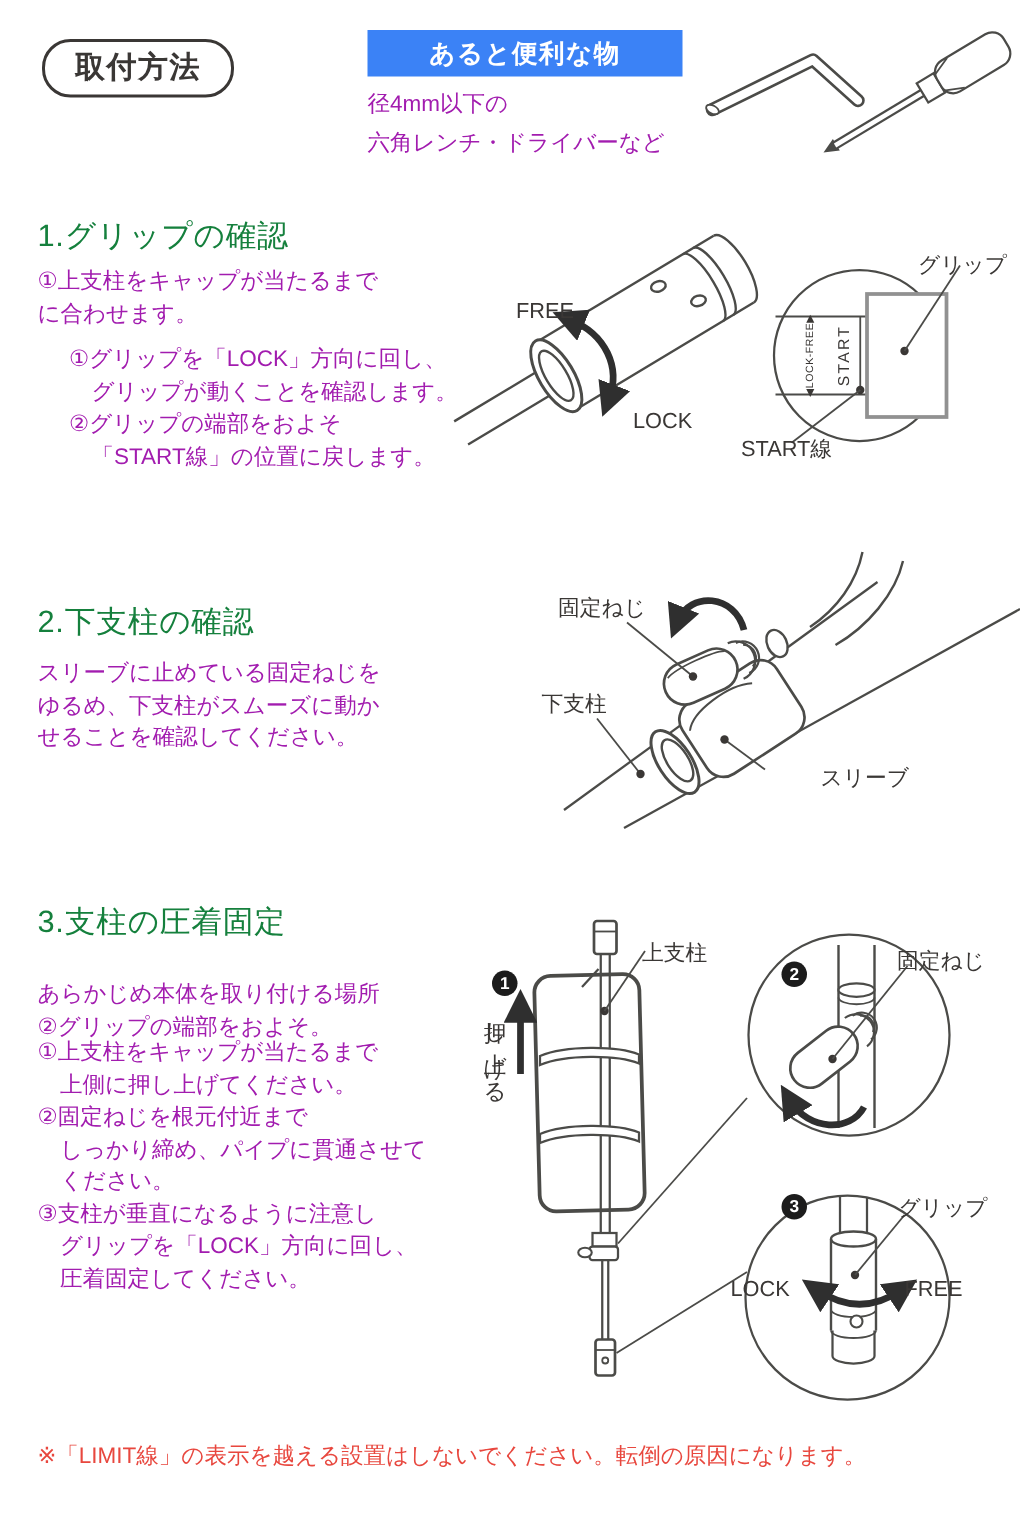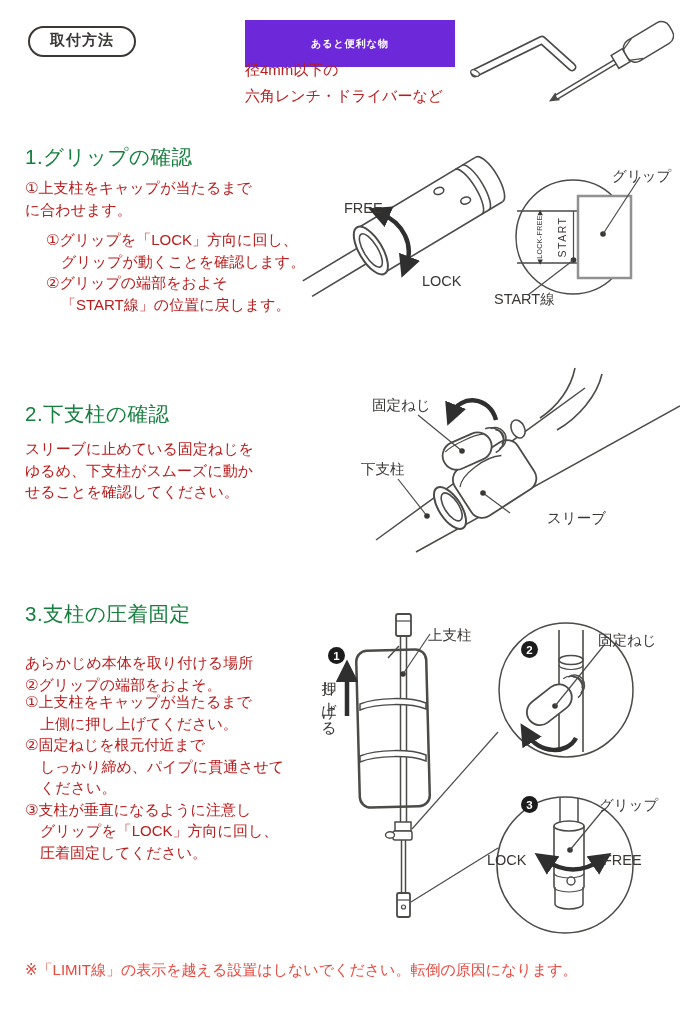--- a/index.html
+++ b/index.html
@@ -1,24 +1,24 @@
 <!DOCTYPE html>
 <html><head>
 <meta charset="utf-8">
 <style>
   html,body{margin:0;padding:0;background:#fff;}
   #page{position:relative;width:680px;height:1010px;background:#ffffff;overflow:hidden;
         font-family:"Liberation Sans","DejaVu Sans",sans-serif;}
   .abs{position:absolute;}
   .pill{border:2.5px solid #3a3735;border-radius:19px;padding:3px 20px 5px 20px;
-        font-size:15px;font-weight:bold;color:#3a3735;letter-spacing:1px;}
-  .banner{width:210px;height:47px;background:#6d28d9;color:#ffffff;font-size:10px;
+        font-size:20px;font-weight:bold;color:#3a3735;letter-spacing:1px;}
+  .banner{width:210px;height:31px;background:#3b82f6;color:#ffffff;font-size:17px;
         font-weight:bold;display:flex;align-items:center;justify-content:center;letter-spacing:1px;}
   .h2{font-size:20.5px;color:#15803d;letter-spacing:0.5px;white-space:nowrap;}
-  .body15{font-size:15px;color:#b91c1c;line-height:21.5px;white-space:nowrap;}
+  .body15{font-size:15px;color:#a21caf;line-height:21.5px;white-space:nowrap;}
   .body15 div{height:21.5px;}
   .indent{padding-left:15px;}
   .lbl{font-size:14.5px;color:#3a3735;white-space:nowrap;}
   .vtext{writing-mode:vertical-rl;font-size:15px;color:#3a3735;letter-spacing:2px;}
   .badge-num{width:17px;height:17px;border-radius:50%;background:#1c1c1c;color:#fff;
         font-size:11.5px;font-weight:bold;display:flex;align-items:center;justify-content:center;}
   .warn{font-size:15px;color:#e8473e;white-space:nowrap;}
   svg{position:absolute;overflow:visible;}
   svg *{vector-effect:none;}
 </style>

